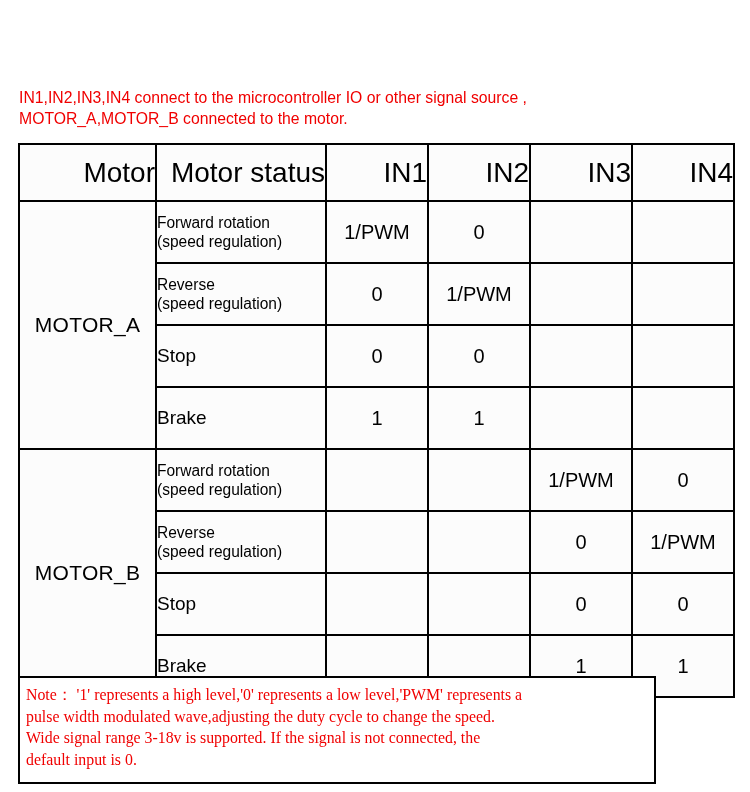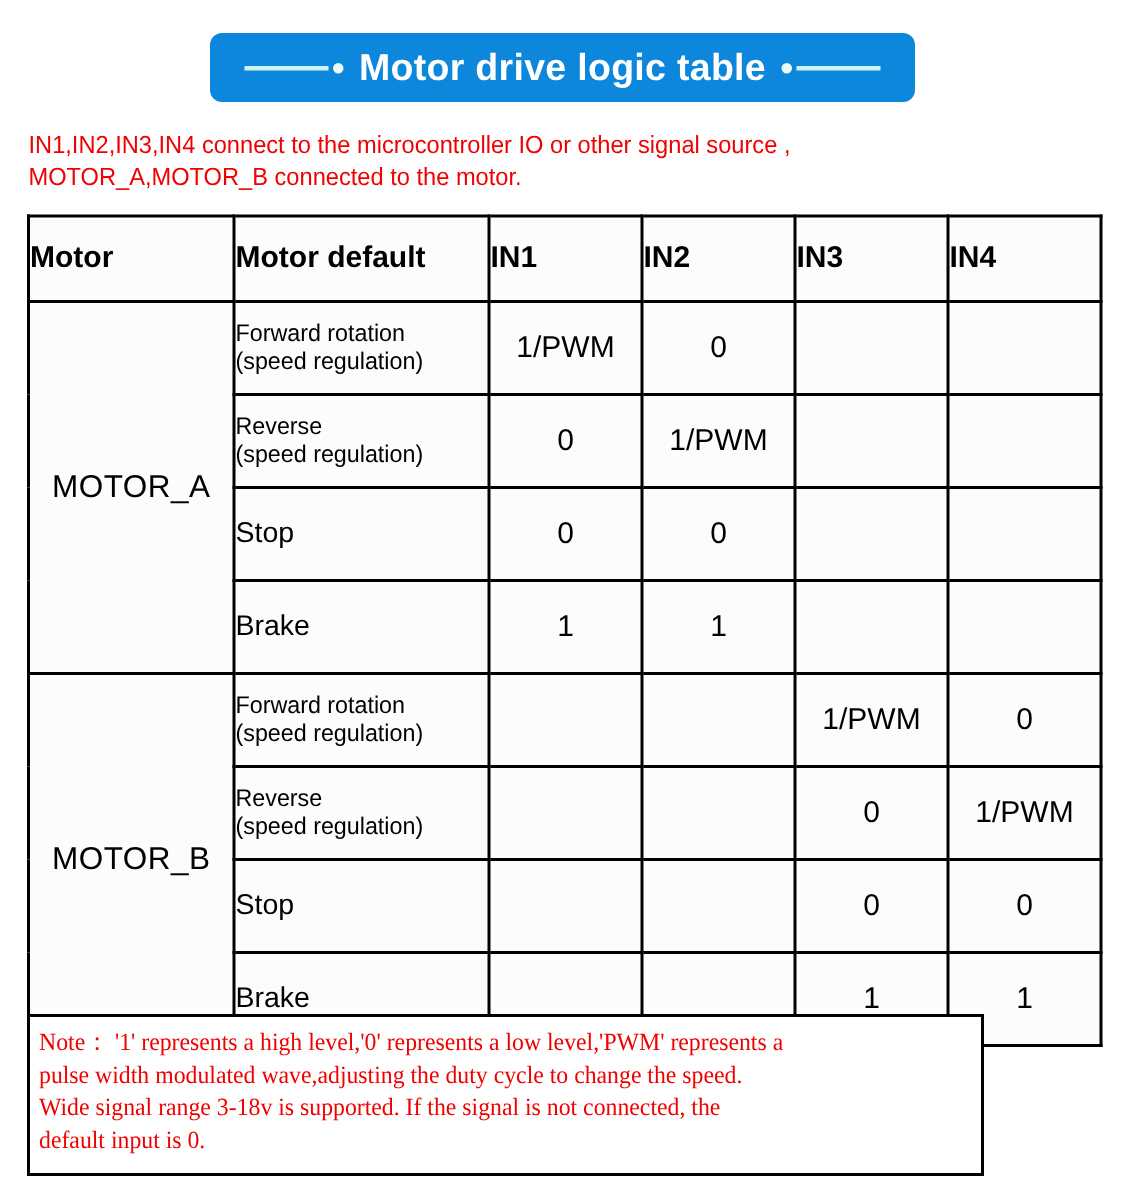--- a/index.html
+++ b/index.html
@@ -97,23 +97,23 @@
     padding: 0;
     background: #fcfcfc;
     color: #000000;
   }
   col.c-motor   { width: 137px; }
   col.c-status  { width: 170px; }
   col.c-in      { width: 102px; }
 
   th.hdr {
     height: 55px;
-    font-size: 20px;
-    font-weight: bold;
-    text-align: left;
+    font-size: 28px;
+    font-weight: normal;
+    text-align: right;
     vertical-align: middle;
   }
   td.motor-name {
     font-size: 21px;
     font-weight: normal;
     text-align: center;
     vertical-align: middle;
     letter-spacing: 0.3px;
     border-radius: 30px;
   }
@@ -166,52 +166,39 @@
     white-space: nowrap;
     transform: scaleX(0.96);
     transform-origin: left top;
   }
 </style>
 </head>
 <body>
 
 <div class="page">
 
-  <div class="banner-wrap">
-    <div class="banner">
-      <span class="orn left">
-        <span class="orn-line"></span>
-          <span class="orn-dot"></span>
-      </span>
-      <span class="banner-title">Motor drive logic table</span>
-      <span class="orn right">
-        <span class="orn-dot"></span>
-          <span class="orn-line"></span>
-      </span>
-    </div>
-  </div>
 
   <div class="intro">
     <div>IN1,IN2,IN3,IN4 connect to the microcontroller IO or other signal source ,</div>
     <div>MOTOR_A,MOTOR_B connected to the motor.</div>
   </div>
 
   <table class="logic">
     <colgroup>
       <col class="c-motor">
         <col class="c-status">
       <col class="c-in">
         <col class="c-in">
         <col class="c-in">
         <col class="c-in">
     </colgroup>
     <thead>
       <tr>
         <th class="hdr">Motor</th>
-        <th class="hdr">Motor default</th>
+        <th class="hdr">Motor status</th>
         <th class="hdr">IN1</th>
         <th class="hdr">IN2</th>
         <th class="hdr">IN3</th>
         <th class="hdr">IN4</th>
       </tr>
     </thead>
     <tbody>
 
       <tr>
         <td class="motor-name" rowspan="4">MOTOR_A</td>

